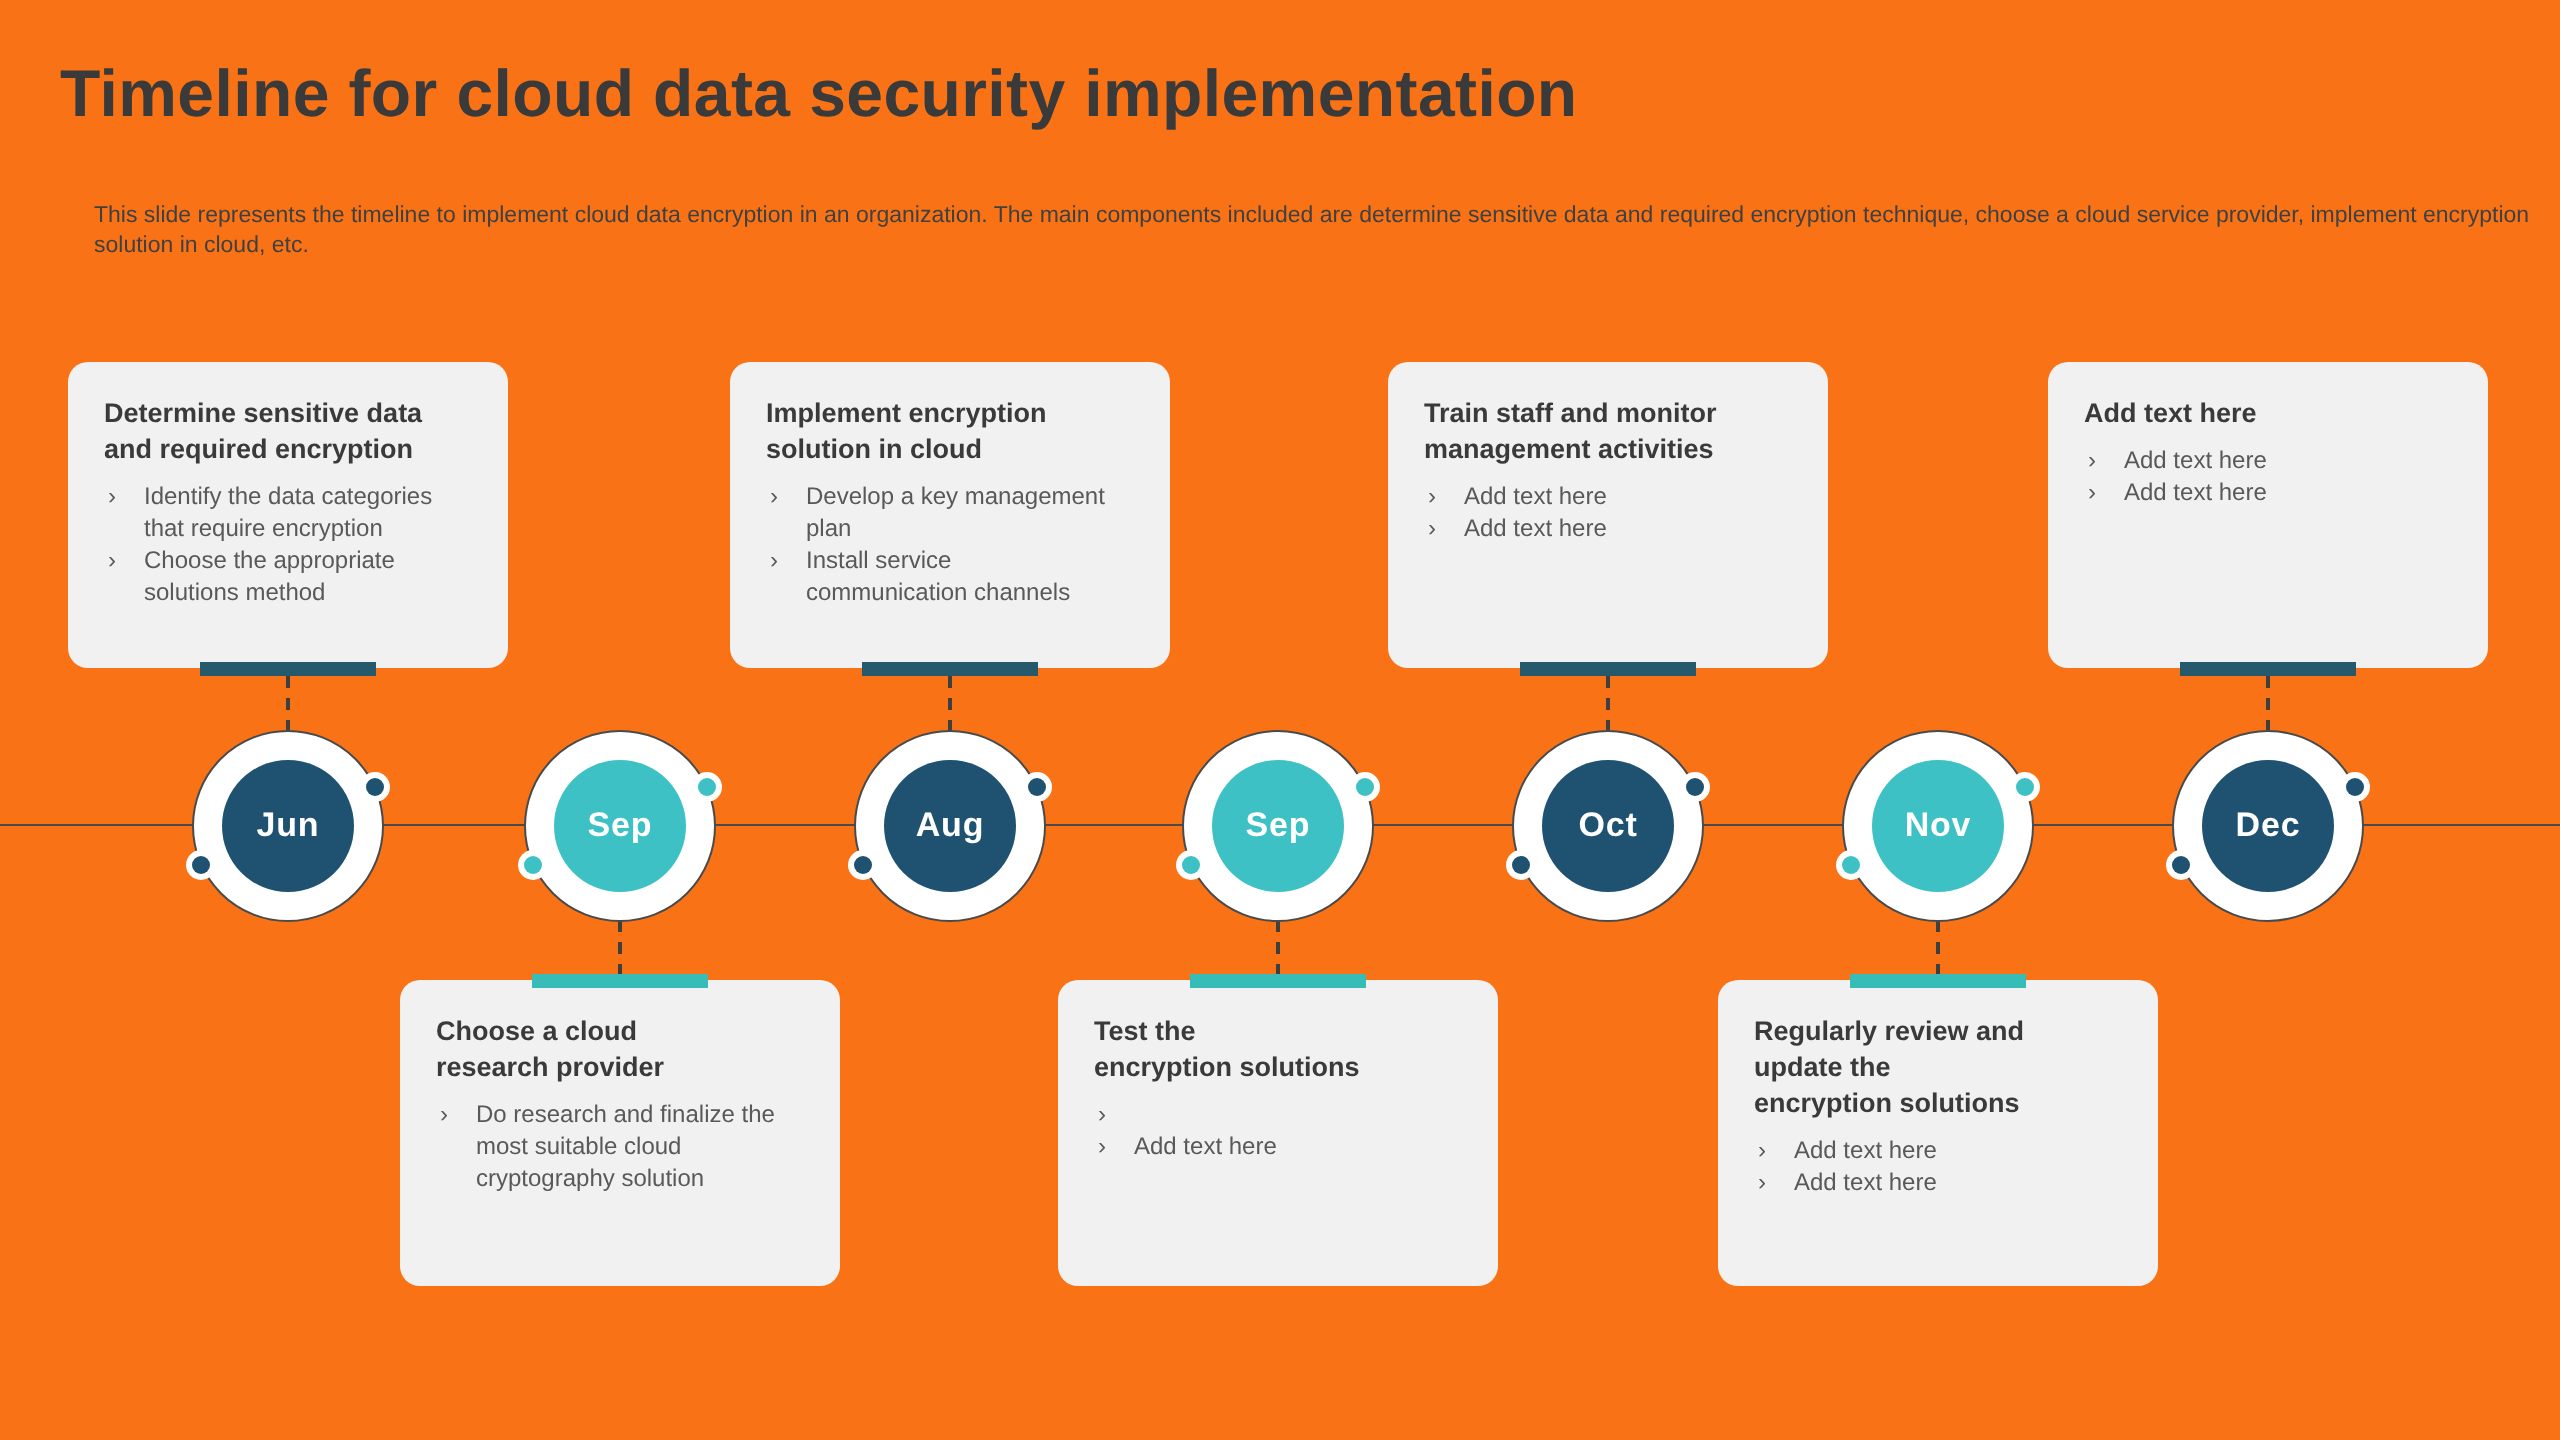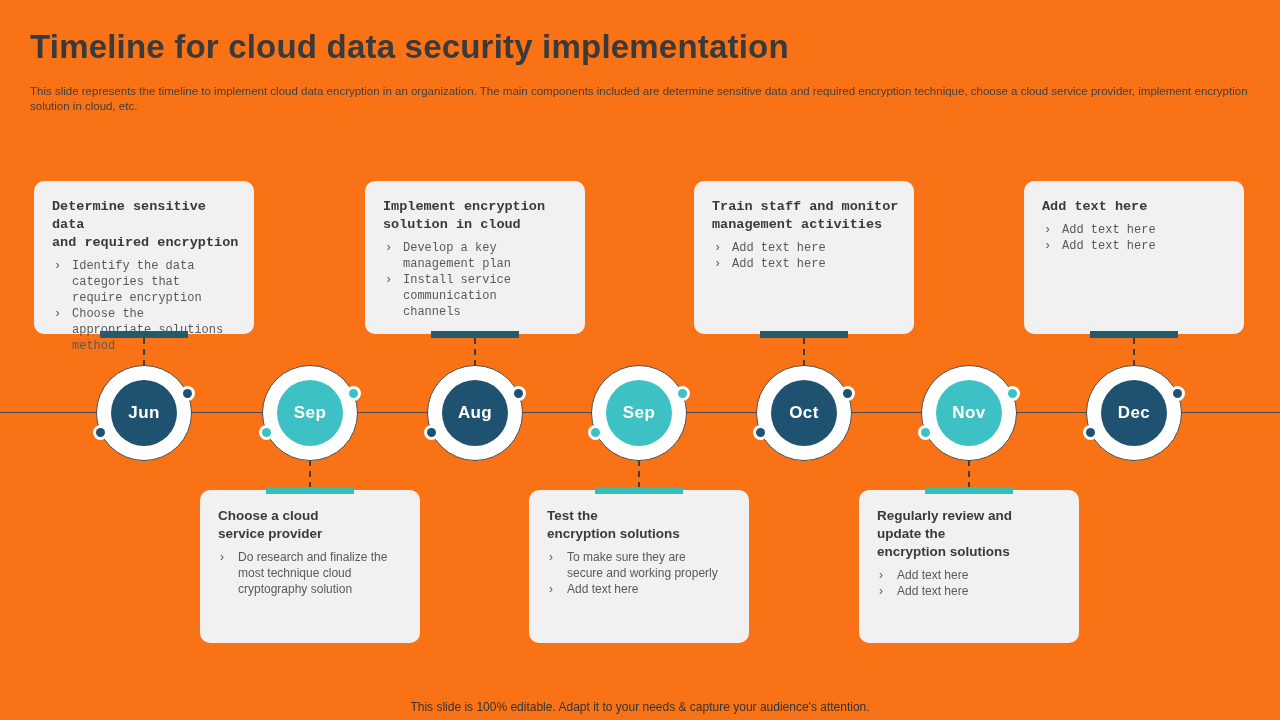--- a/index.html
+++ b/index.html
@@ -1,30 +1,30 @@
 <!DOCTYPE html>
 <html style="--navy: #1F5170; --teal: #3EC1C5; --navy-bar: #27596D; --teal-bar: #38BCB8; --card-bg: #F1F1F2; --line: #4A4A4A; --title-text: #3A3A3A; --body-text: #404040; --bullet-text: #595959;"><head>
 <meta charset="utf-8">
 <style>
   html,body{margin:0;padding:0;background:#fff;}
   .slide{position:relative;width:1280px;height:720px;background:#f97316;overflow:hidden;
          font-family:"Liberation Sans",sans-serif;}
   .title{position:absolute;left:30px;top:28px;margin:0;font-size:33px;font-weight:bold;
          color:var(--title-text,#3A3A3A);letter-spacing:.2px;}
-  .desc{position:absolute;left:30px;top:84px;width:1218px;margin:0;font-size:11.5px;
+  .desc{position:absolute;left:30px;top:84px;width:1218px;margin:17px;font-size:11.5px;
         line-height:14.5px;color:var(--body-text,#404040);}
   .hline{position:absolute;left:0;top:412px;width:1280px;height:1.4px;
          background:var(--line,#4A4A4A);z-index:1;}
   
   .m0{--cx:144px;} .m1{--cx:310px;} .m2{--cx:475px;} .m3{--cx:639px;}
   .m4{--cx:804px;} .m5{--cx:969px;} .m6{--cx:1134px;}
   .card{position:absolute;left:calc(var(--cx) - 110px);width:220px;height:153px;
         background:var(--card-bg,#F1F1F2);border-radius:10px;box-sizing:border-box;
         padding:17px 12px 10px 18px;z-index:2;}
-  .top .card{top:181px;font-family:Liberation Mono, monospace;} .bottom .card{top:490px;}
+  .top .card{top:181px;} .bottom .card{top:490px;}
   .card h3{margin:0 0 6px 0;font-size:13.5px;line-height:18px;font-weight:bold;
            color:var(--title-text,#3A3A3A);white-space:pre-line;}
   .card ul{list-style:none;margin:0;padding:0;}
   .card li{display:flex;font-size:12px;line-height:16px;color:var(--bullet-text,#595959);}
   .card .marker{flex:none;width:20px;padding-left:2px;box-sizing:border-box;}
   .card .btext{width:152px;}
   .bar{position:absolute;left:calc(var(--cx) - 44px);width:88px;height:7px;z-index:3;}
   .top .bar{top:331px;} .bottom .bar{top:487px;}
   .navy .bar{background:var(--navy-bar,#27596D);}
   .teal .bar{background:var(--teal-bar,#38BCB8);}
@@ -77,25 +77,25 @@
       <div class="ring"></div>
       <span class="dot dot-tr"></span>
       <span class="dot dot-bl"></span>
       <div class="inner">Jun</div>
     </div>
   </div>
 
   <div class="month-group m1 bottom teal">
     <div class="card">
       <h3>Choose a cloud
-service provider</h3>
-      <ul>
-        <li>
-            <span class="marker">›</span>
-            <span class="btext">Do research and finalize the most technique cloud cryptography solution</span>
+research provider</h3>
+      <ul>
+        <li>
+            <span class="marker">›</span>
+            <span class="btext">Do research and finalize the most suitable cloud cryptography solution</span>
           </li>
       </ul>
     </div>
     <div class="bar"></div>
     <div class="dash"></div>
     <div class="node">
       <div class="ring"></div>
       <span class="dot dot-tr"></span>
       <span class="dot dot-bl"></span>
       <div class="inner">Sep</div>
@@ -127,21 +127,20 @@
     </div>
   </div>
 
   <div class="month-group m3 bottom teal">
     <div class="card">
       <h3>Test the
 encryption solutions</h3>
       <ul>
         <li>
             <span class="marker">›</span>
-            <span class="btext">To make sure they are secure and working properly</span>
           </li>
         <li>
             <span class="marker">›</span>
             <span class="btext">Add text here</span>
           </li>
       </ul>
     </div>
     <div class="bar"></div>
     <div class="dash"></div>
     <div class="node">
@@ -220,14 +219,13 @@
     <div class="bar"></div>
     <div class="dash"></div>
     <div class="node">
       <div class="ring"></div>
       <span class="dot dot-tr"></span>
       <span class="dot dot-bl"></span>
       <div class="inner">Dec</div>
     </div>
   </div>
 
-  <p class="footer">This slide is 100% editable. Adapt it to your needs &amp; capture your audience's attention.</p>
 </div>
 
 </body></html>

